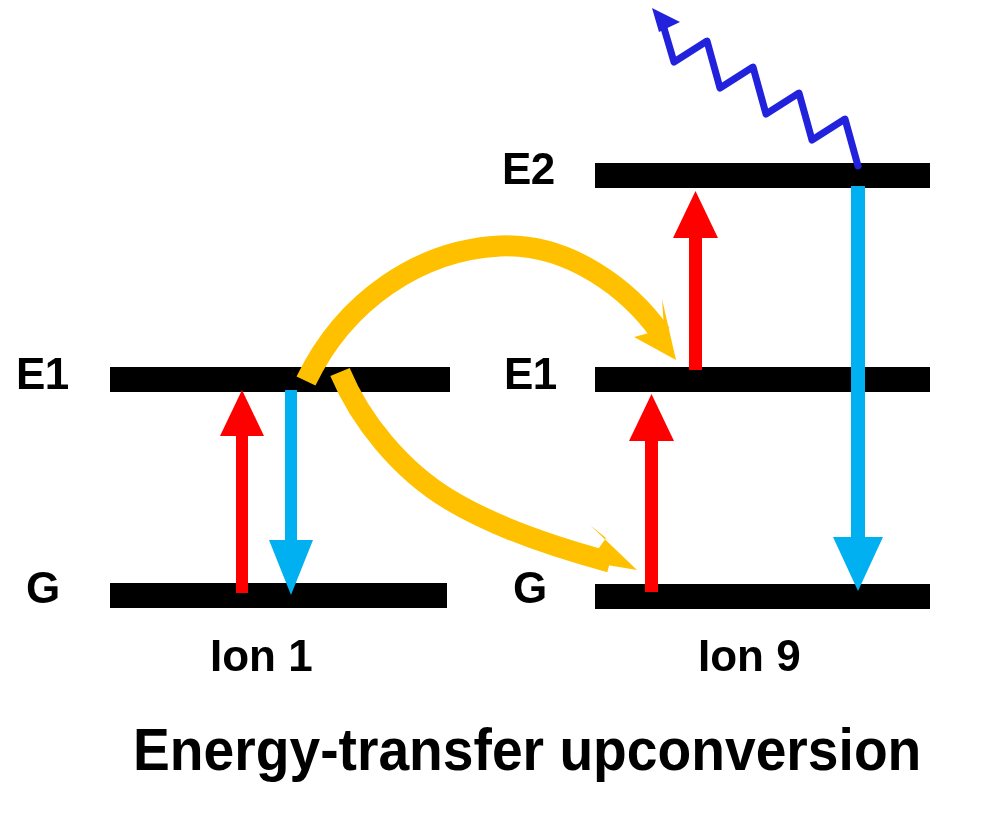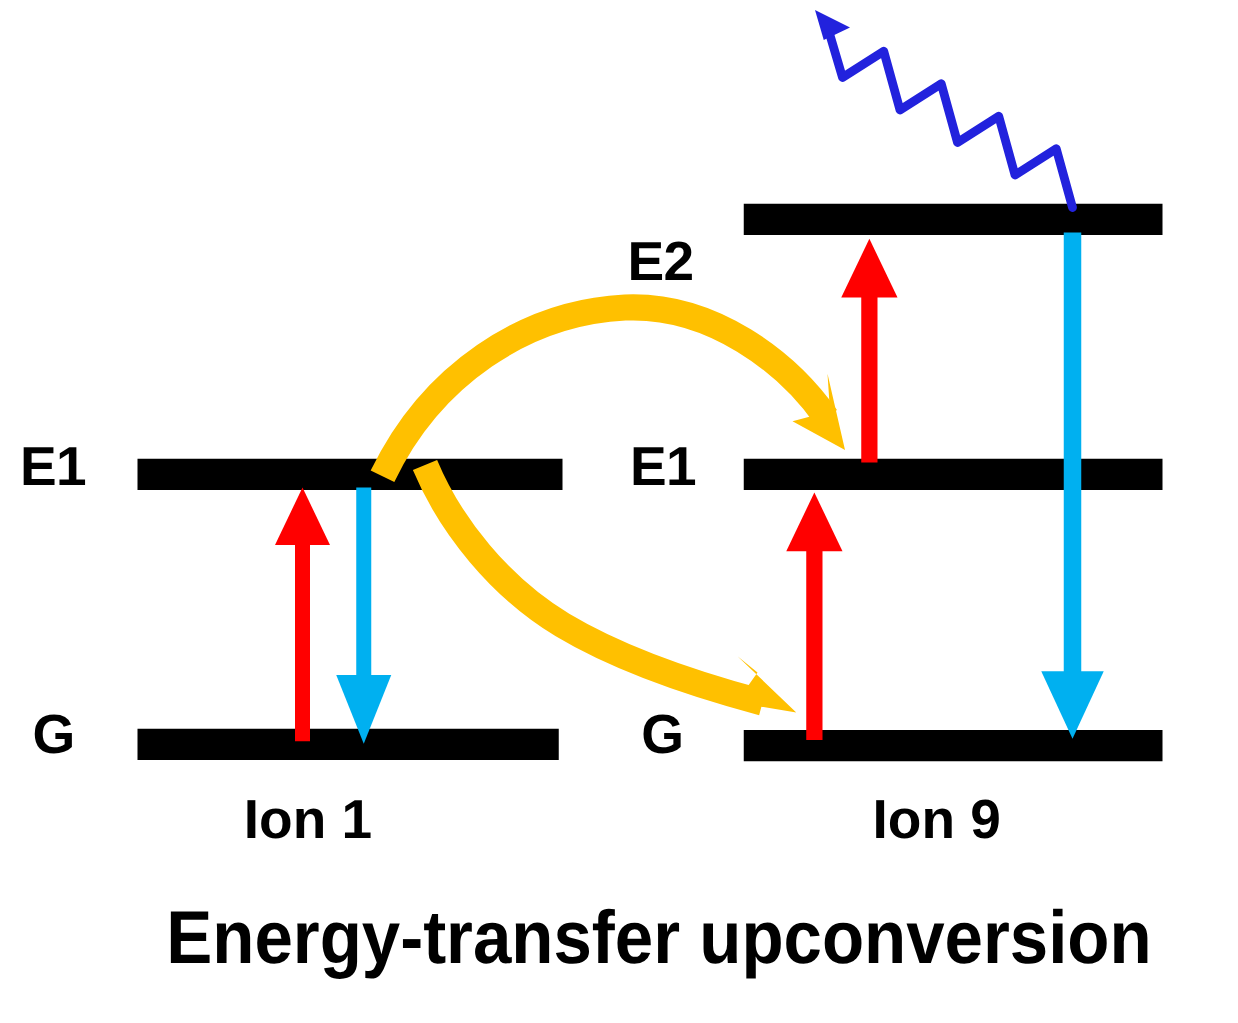--- a/index.html
+++ b/index.html
@@ -41,24 +41,24 @@
   .ion-label {
     font-size: 44px;
   }
   .caption-label {
     font-size: 60px;
     transform: scaleX(0.92);
     transform-origin: left top;
   }
   #label-e1-left  { left: 16px;  top: 352px; }
   #label-g-left   { left: 26px;  top: 566px; }
-  #label-e2-right { left: 502px; top: 147px; margin-top: 41px; }
+  #label-e2-right { left: 502px; top: 147px; }
   #label-e1-right { left: 504px; top: 352px; }
   #label-g-right  { left: 513px; top: 566px; }
-  #label-ion-1 { left: 195px; top: 634px; text-align: right; }
+  #label-ion-1 { left: 210px; top: 634px; text-align: right; }
   #label-ion-2 { left: 698px; top: 634px; }
   #label-caption { left: 133px; top: 720px; }
 </style>
 </head>
 <body>
 
 <div id="diagram-root">
 
   <svg id="diagram-svg" viewBox="0 0 990 818" xmlns="http://www.w3.org/2000/svg">
 

